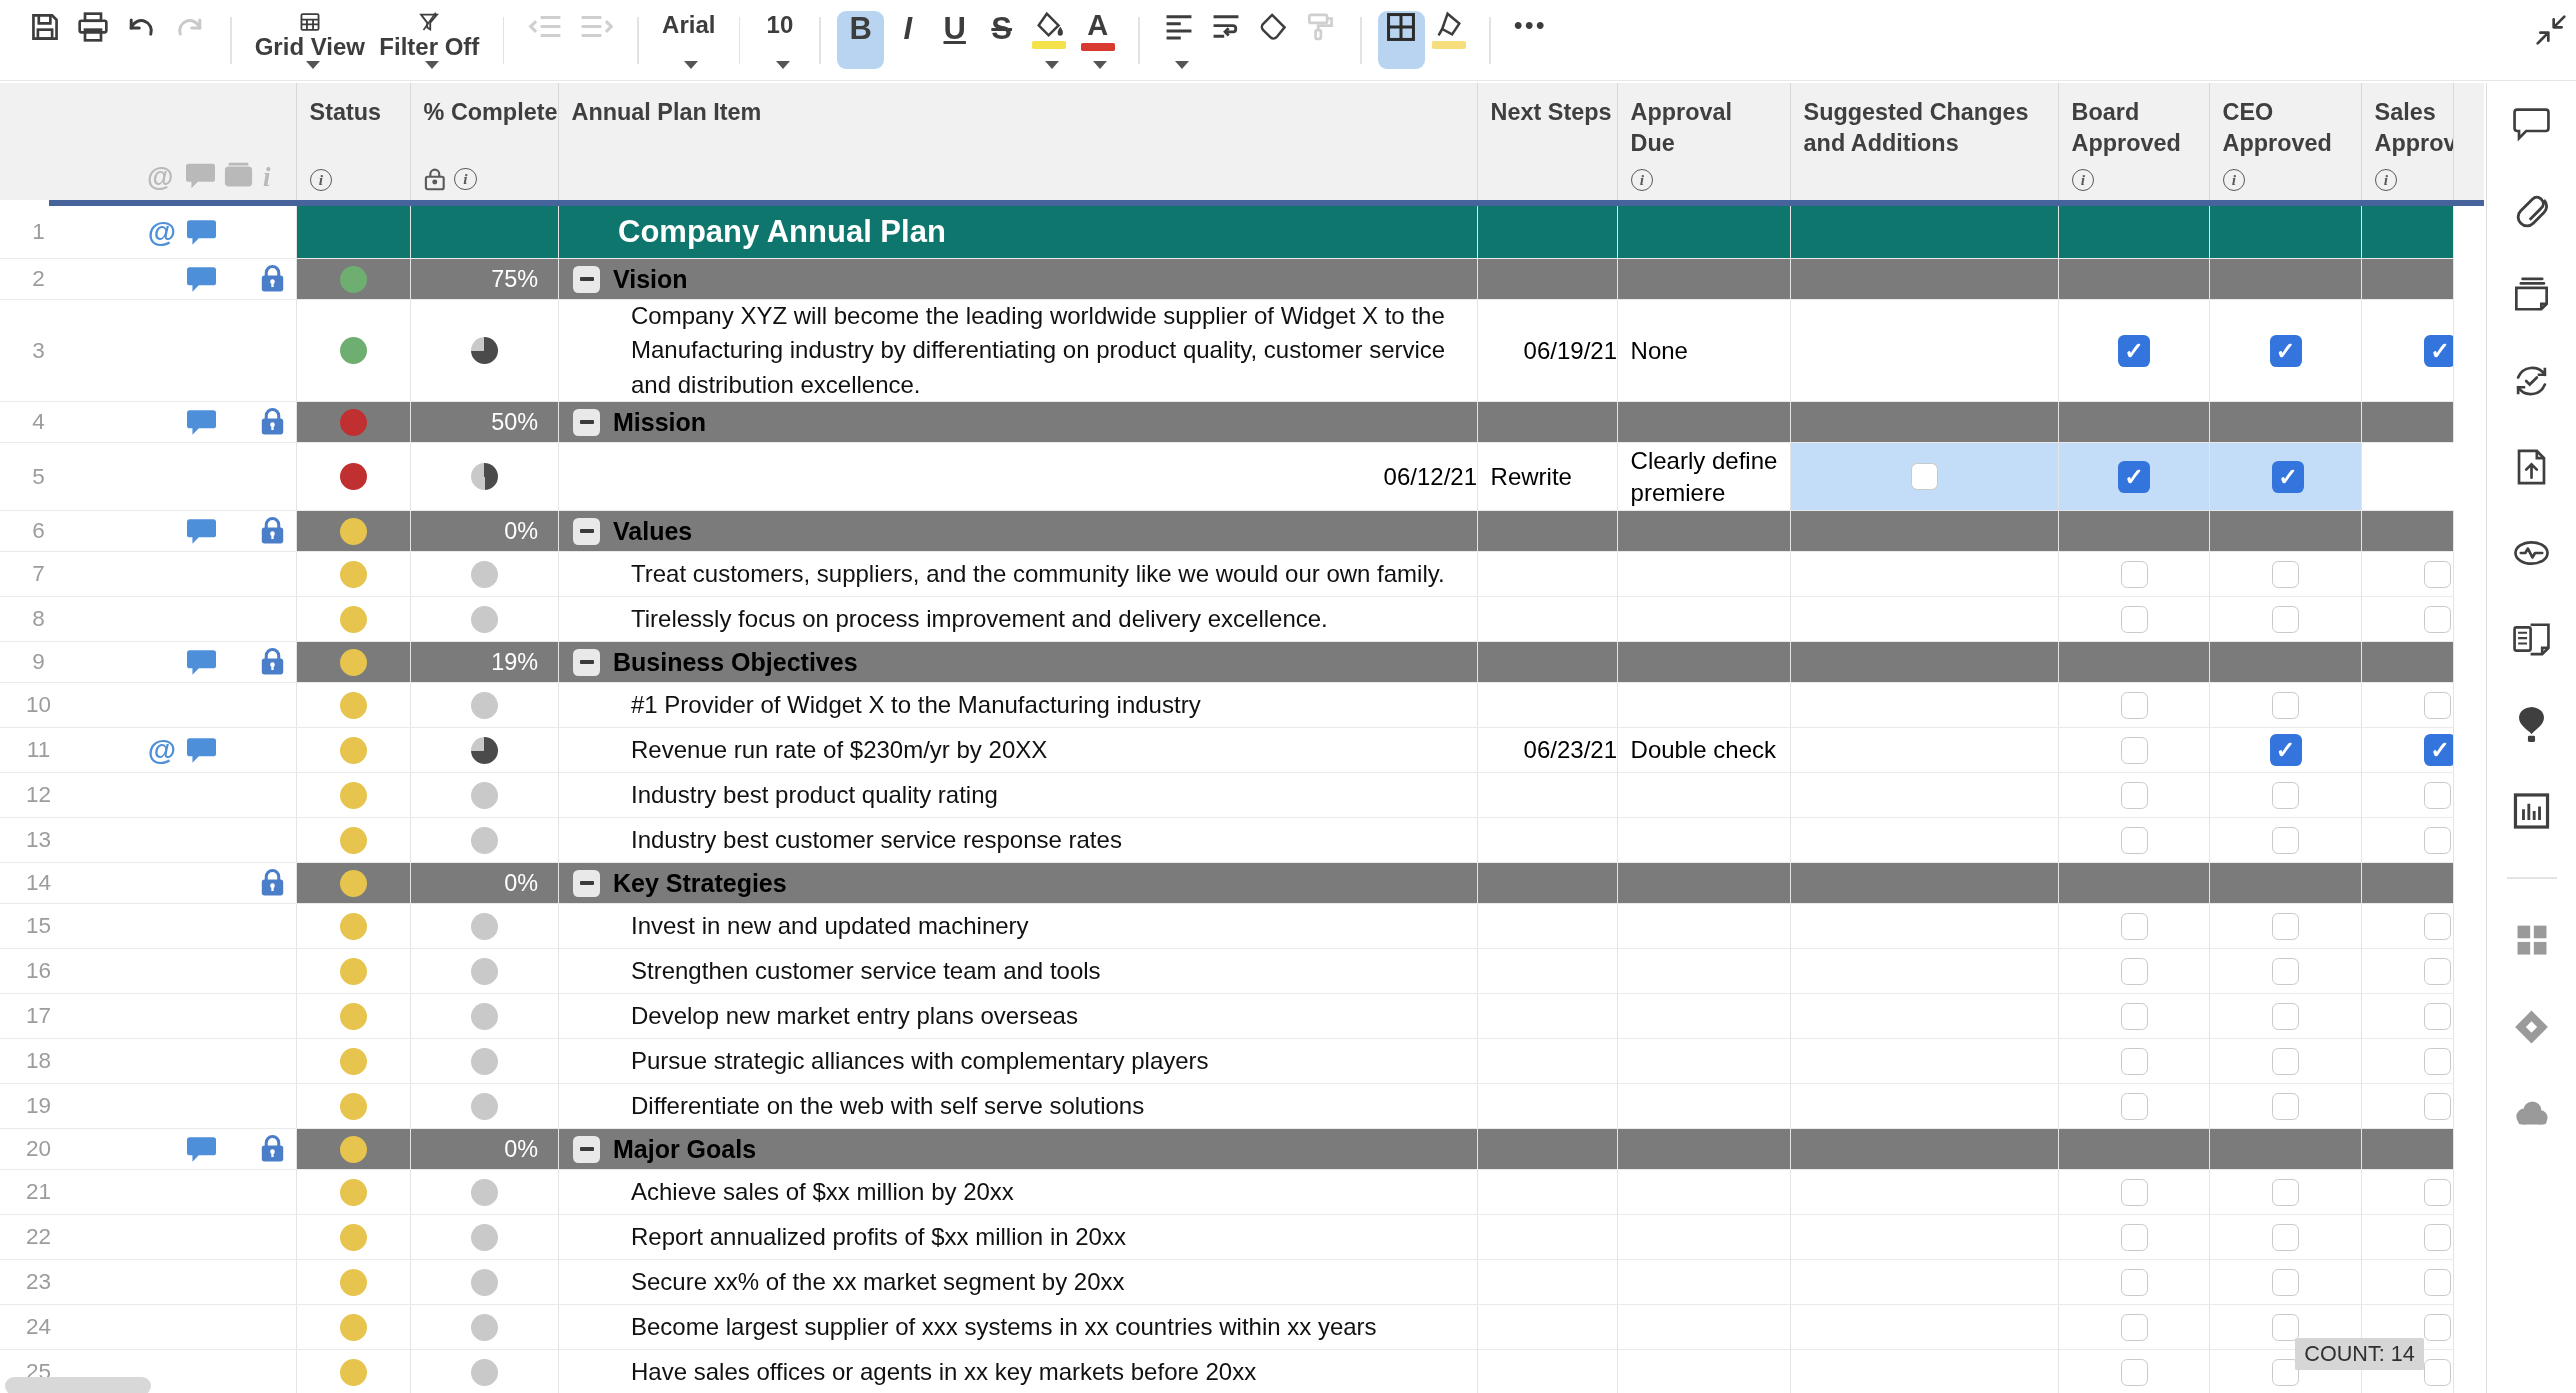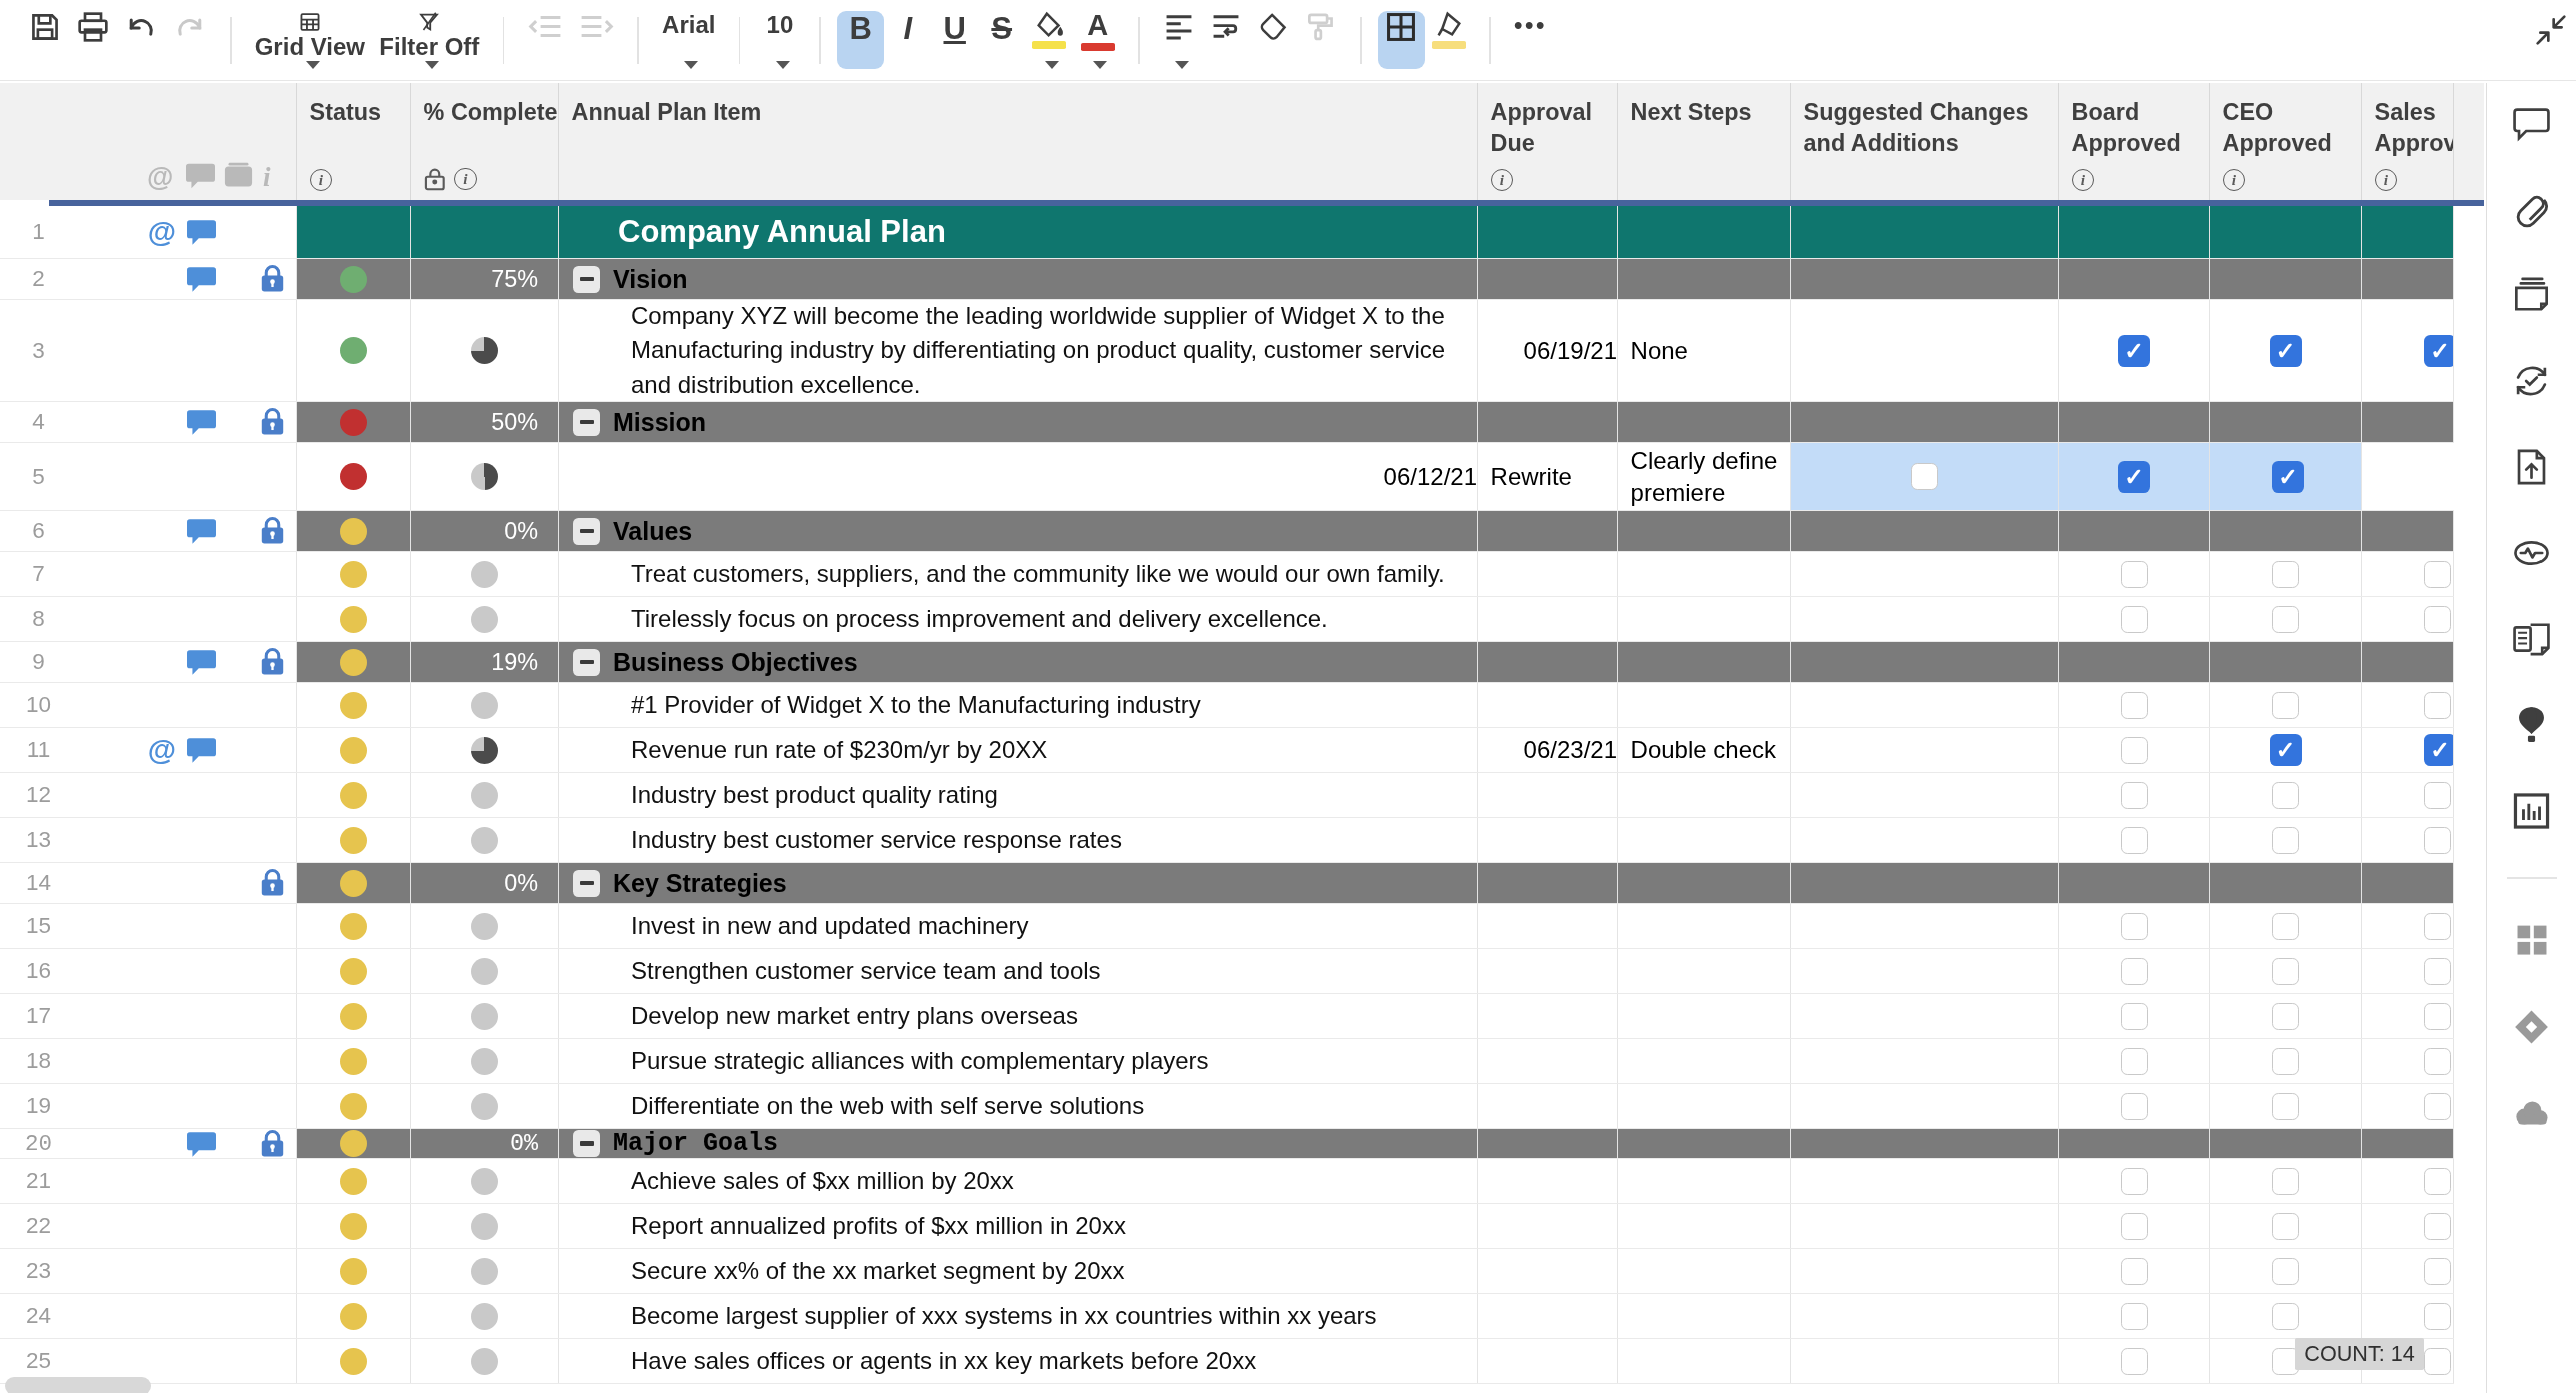--- a/index.html
+++ b/index.html
@@ -292,27 +292,27 @@
               <path d="M7 11V8a5 5 0 0 1 10 0v3"></path>
               <circle cx="12" cy="17" r="1.6" fill="#5a5a5a"></circle>
             </svg>
           <span class="info-icon"></span>
         </span>
       </div>
       <div class="hcell">
         <span class="hlabel wide">Annual Plan Item</span>
       </div>
       <div class="hcell">
+        <span class="hlabel">Next Steps</span>
+      </div>
+      <div class="hcell">
         <span class="hlabel">Approval Due</span>
         <span class="hicons">
             <span class="info-icon"></span>
           </span>
-      </div>
-      <div class="hcell">
-        <span class="hlabel">Next Steps</span>
       </div>
       <div class="hcell">
         <span class="hlabel wide">Suggested Changes and Additions</span>
       </div>
       <div class="hcell">
         <span class="hlabel">Board Approved</span>
         <span class="hicons">
             <span class="info-icon"></span>
           </span>
       </div>
@@ -1021,21 +1021,21 @@
       <div class="cell c-chk c-board">
           <span class="chk"></span>
         </div>
       <div class="cell c-chk c-ceo">
           <span class="chk"></span>
         </div>
       <div class="cell c-chk c-sales">
           <span class="chk"></span>
         </div>
     </div>
-      <div class="row section" style="height: 30px; font-family: Liberation Mono, monospace;">
+      <div class="row section" style="height: 41px;">
       <div class="cell gutter">
         <span class="rownum">20</span>
 
         <span class="gicon com">
           <svg width="31" height="29" viewBox="0 0 34 32" fill="currentColor">
               <path d="M4 3h26a3 3 0 0 1 3 3v14a3 3 0 0 1-3 3H14l-7 7v-7H4a3 3 0 0 1-3-3V6a3 3 0 0 1 3-3z"></path>
             </svg>
         </span>
         <span class="gicon lok">
           <svg width="25" height="29" viewBox="0 0 28 32" fill="none">

